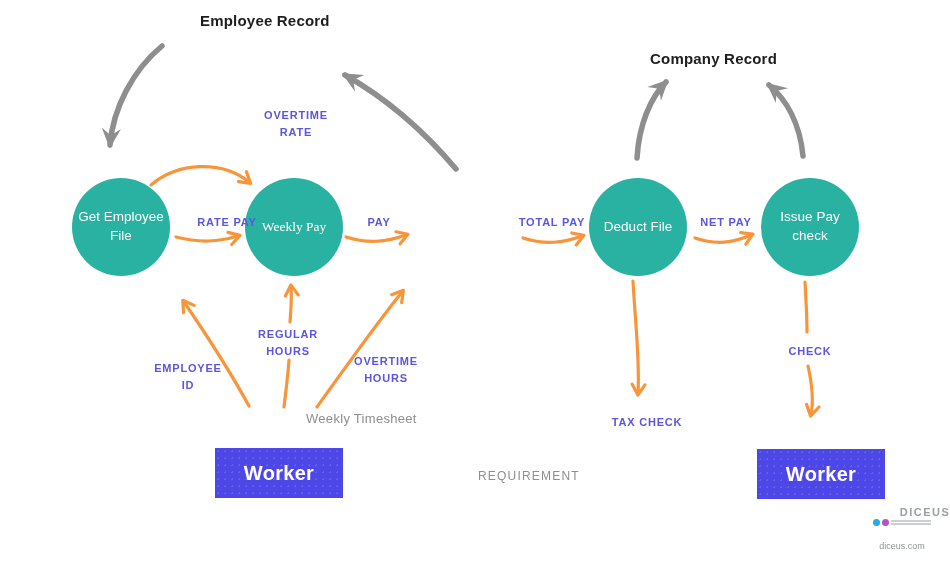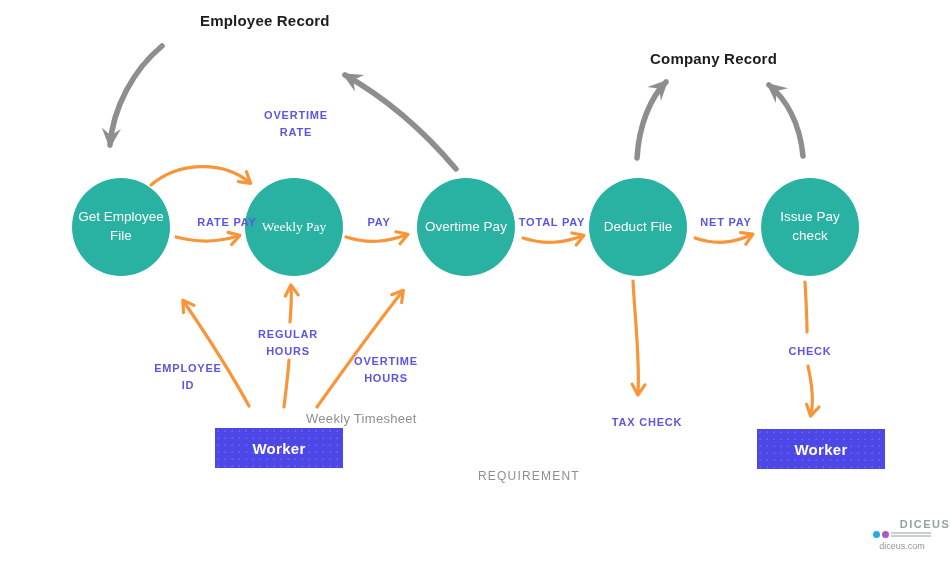--- a/index.html
+++ b/index.html
@@ -24,39 +24,39 @@
   .flow-label {
     position:absolute; color:#5b55e2; font-size:11px; font-weight:700;
     letter-spacing:.8px; text-align:center; line-height:1.5;
   }
   .note {
     position:absolute; color:#8e8e8e; text-align:left; white-space:nowrap;
   }
   .note.timesheet { font-size:13px; font-weight:500; letter-spacing:.3px; }
   .note.requirement { font-size:12px; font-weight:500; letter-spacing:1.2px; }
   .external {
-    position:absolute; width:128px; height:40px; background:#4c47e6;
+    position:absolute; width:128px; height:50px; background:#4c47e6;
     background-image:radial-gradient(rgba(255,255,255,.14) 1px, transparent 1px);
     background-size:7px 7px;
     color:#ffffff; display:flex; align-items:center; justify-content:center;
-    font-size:15px; font-weight:600; letter-spacing:.3px;
+    font-size:20px; font-weight:600; letter-spacing:.3px;margin-top:20px;
   }
   .logo {
     position:absolute; right:8px; bottom:10px; width:80px; text-align:center;
   }
   .logo-row1 { display:flex; align-items:center; justify-content:center; gap:2px; }
   .logo-word { font-size:11px; font-weight:700; color:#98a2a0; letter-spacing:1.5px;margin-left:44px; }
   .dot { border-radius:50%; display:inline-block; }
   .dot.green  { width:8px; height:8px; background:#8cc63f; }
   .dot.blue   { width:7px; height:7px; background:#29abe2; }
   .dot.purple { width:7px; height:7px; background:#ae56c9; }
   .logo-row2 { display:flex; align-items:center; justify-content:center; gap:2px; margin-top:1px; }
   .tagline-bars { display:flex; flex-direction:column; gap:1px; }
   .tagline-bars span { display:block; width:40px; height:2px; background:#c9cfce; }
-  .logo-site { font-size:9px; color:#8e9694; margin-top:3px; }
+  .logo-site { font-size:9px; color:#8e9694; margin-top:15px; }
 </style>
 </head>
 <body>
 
 <div class="stage">
 
   <svg class="arrows" viewBox="0 0 950 561">
     <defs>
       <marker id="oh" viewBox="0 0 16 16" markerWidth="17" markerHeight="17" refX="11" refY="8" orient="auto" markerUnits="userSpaceOnUse">
         <path d="M3,2 L13,8 L3,14" fill="none" stroke="#f8953a" stroke-width="3" stroke-linecap="round" stroke-linejoin="round"></path>
@@ -87,21 +87,20 @@
       <path d="M 805,282 C 806,300 807,316 807,332"></path>
       <path d="M 808,366 C 812,384 814,400 811,414" marker-end="url(#oh)"></path>
     </g>
   </svg>
 
   <div class="store-title" style="left:200px; top:12px; width:132px;">Employee Record</div>
   <div class="store-title" style="left:650px; top:50px; width:132px;">Company Record</div>
 
   <div class="process" style="left:72px;  top:178px;">Get Employee File</div>
   <div class="process" style="left:245px; top:178px;font-family:Liberation Serif, serif;">Weekly Pay</div>
-  <div class="process" style="left:417px; top:178px;">Overtime Pay</div>
   <div class="process" style="left:589px; top:178px;">Deduct File</div>
   <div class="process" style="left:761px; top:178px;">Issue Pay check</div>
 
   <div class="flow-label" style="left:172px; top:214px; width:70px;margin-left:20px;">RATE PAY</div>
   <div class="flow-label" style="left:354px; top:214px; width:50px;">PAY</div>
   <div class="flow-label" style="left:512px; top:214px; width:80px;">TOTAL PAY</div>
   <div class="flow-label" style="left:694px; top:214px; width:64px;">NET PAY</div>
   <div class="flow-label" style="left:253px; top:107px; width:86px;">OVERTIME RATE</div>
   <div class="flow-label" style="left:148px; top:360px; width:80px;">EMPLOYEE ID</div>
   <div class="flow-label" style="left:248px; top:326px; width:80px;">REGULAR HOURS</div>

